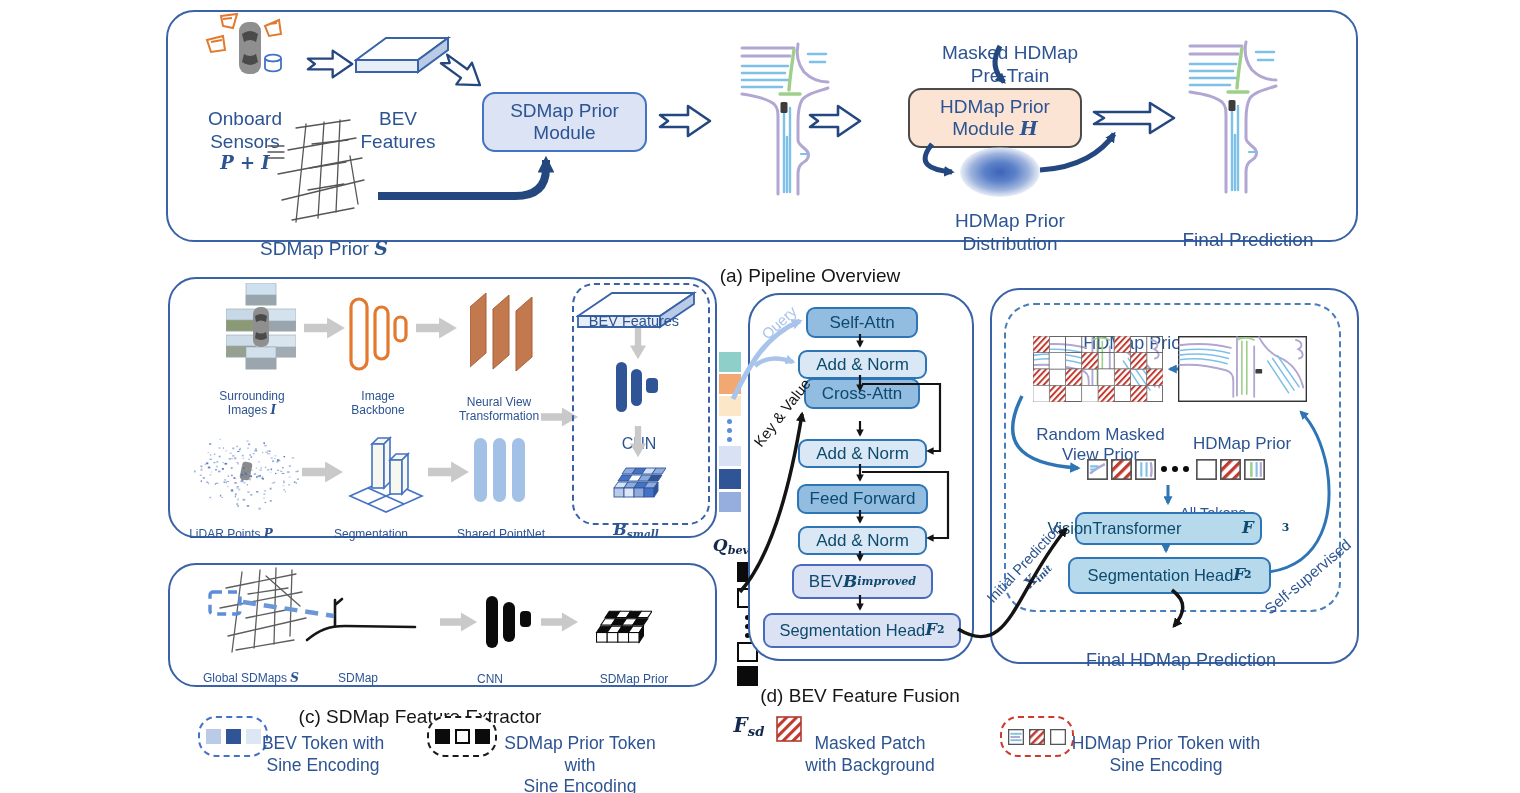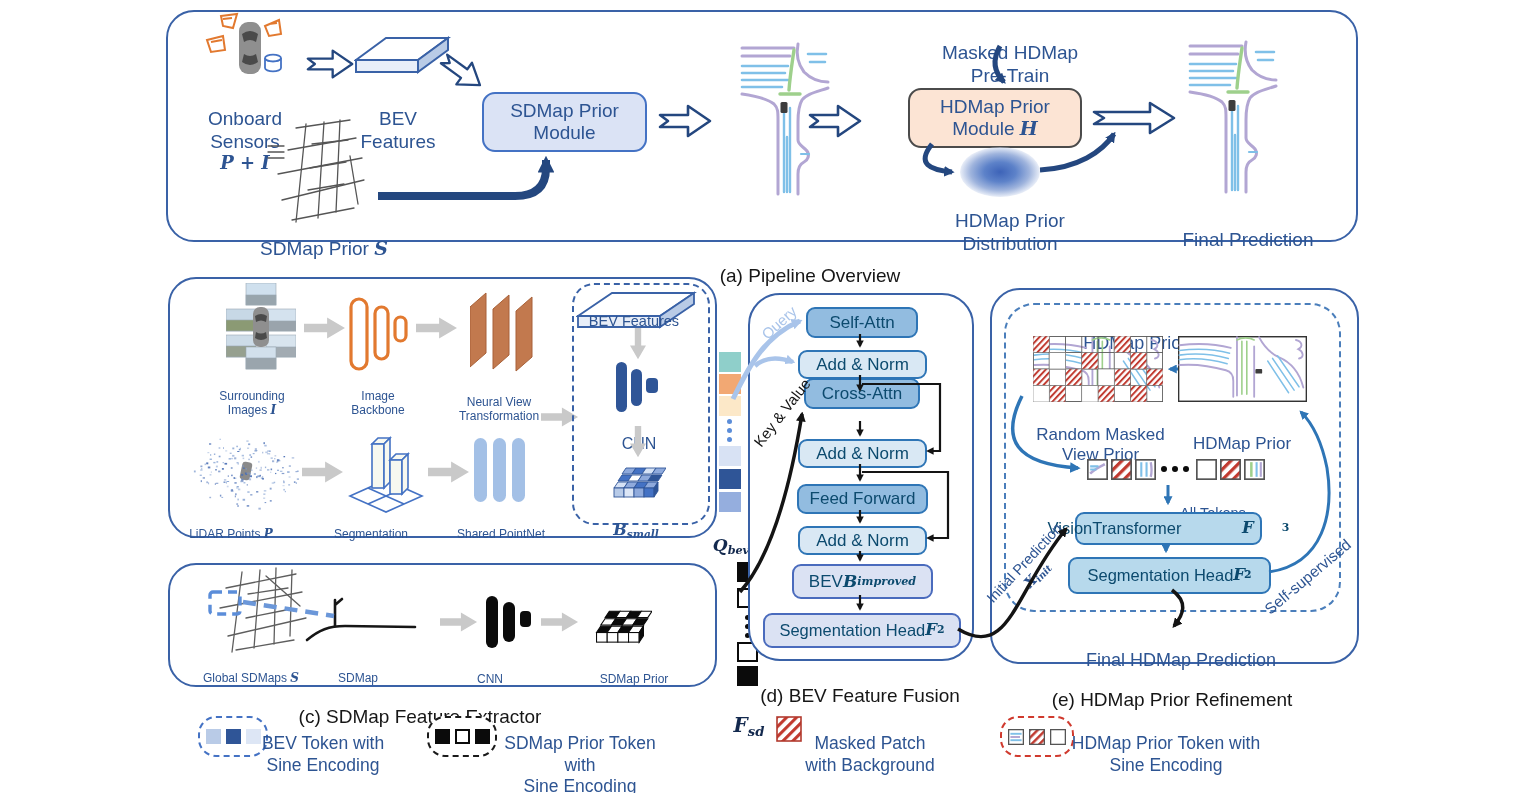--- a/index.html
+++ b/index.html
@@ -756,23 +756,20 @@
   <span class="math">X</span><span class="sub">init</span>
 </div>
 <div class="rot" style="left:1248px;top:568px;width:120px;font-size:15.5px;transform:rotate(-40deg);">
   <span>Self-supervised</span>
 </div>
 
 <div class="lbl" style="left:1078px;top:628px;width:206px;font-size:18px;">
   <span>Final HDMap Prediction</span>
 </div>
 
-<div class="cap" style="left:1022px;top:667px;width:300px;">
-  <span>(e) HDMap Prior Refinement</span>
-</div>
 
 <div class="pill" style="left:198px;top:716px;width:66px;height:37px;border:2.5px dashed #4472c4;">
   <span class="sq" style="position:static;width:15px;height:15px;background:#b9cbe7;display:inline-block;"></span>
   <span class="sq" style="position:static;width:15px;height:15px;background:#2f5597;display:inline-block;"></span>
   <span class="sq" style="position:static;width:15px;height:15px;background:#dde6f5;display:inline-block;"></span>
 </div>
 <div class="lbl" style="left:258px;top:712px;width:130px;font-size:17.5px;">
   <span>BEV Token with
 Sine Encoding</span>
 </div>

